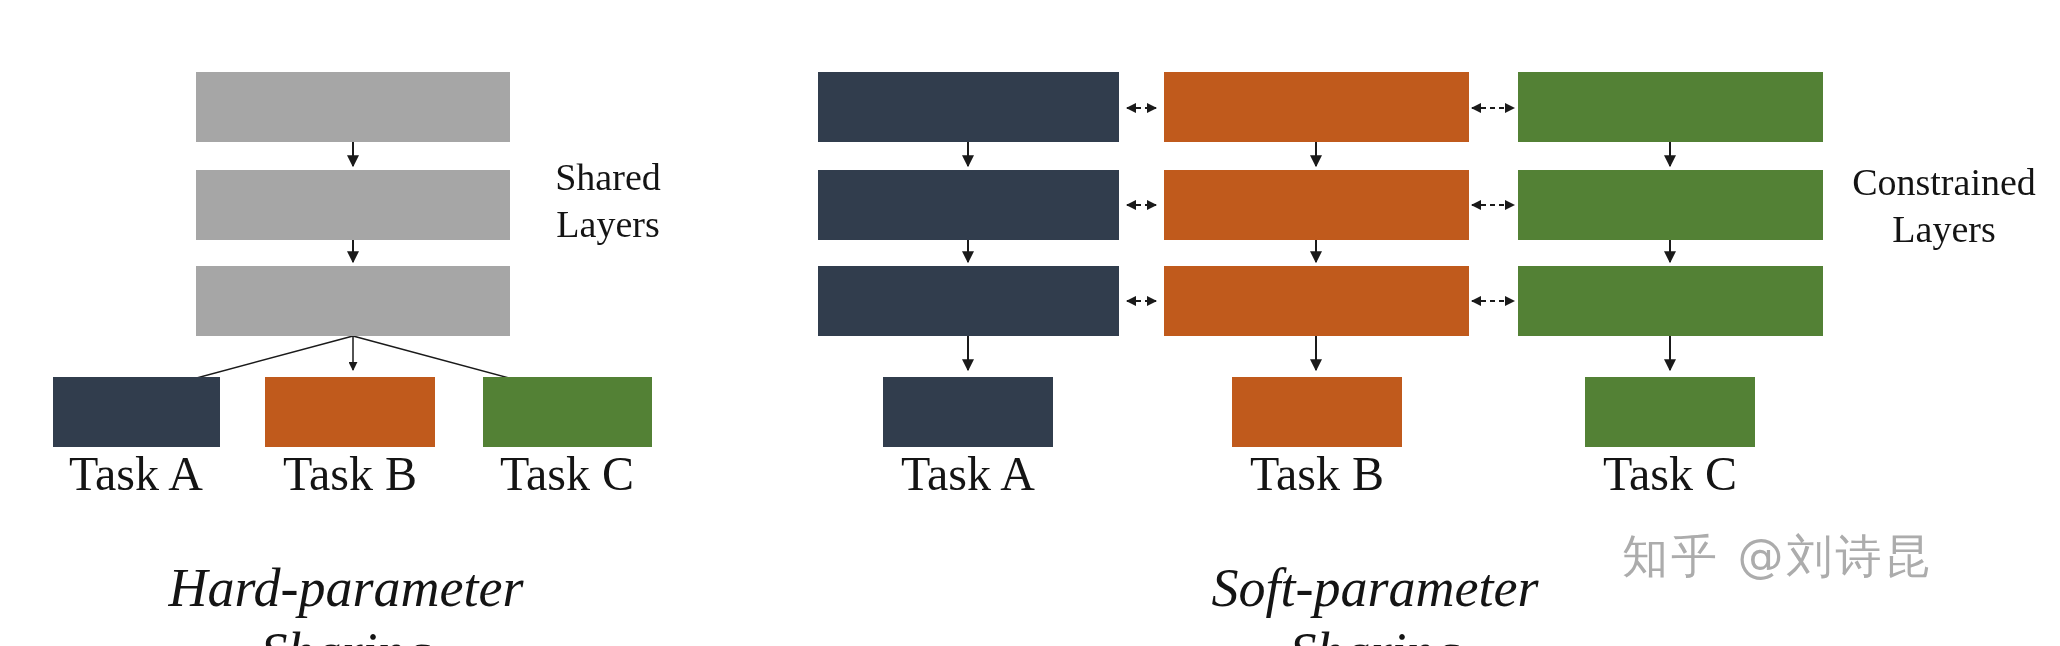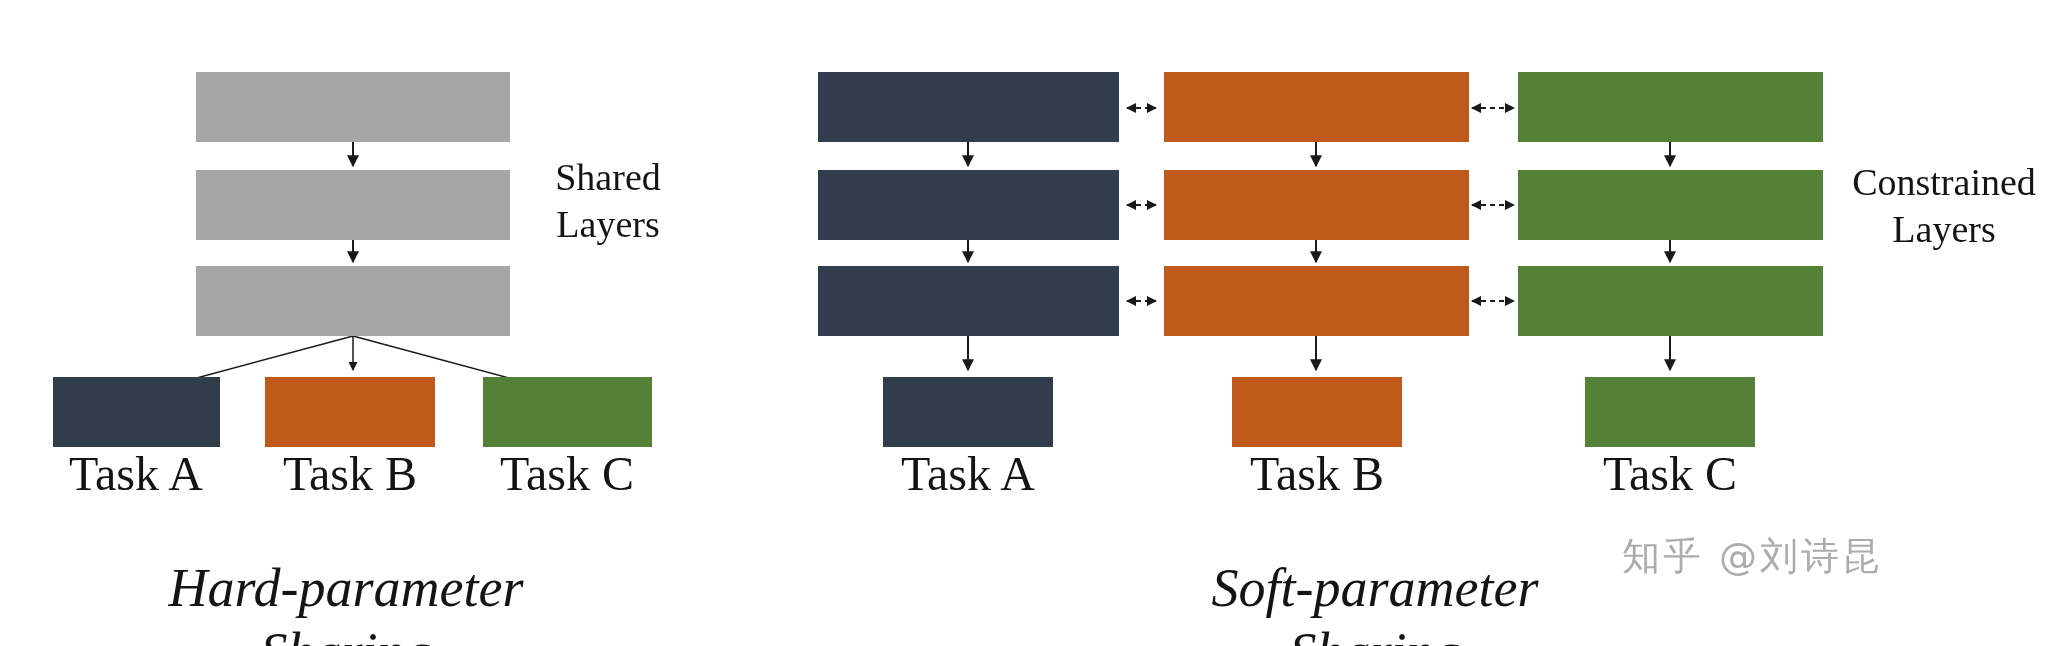--- a/index.html
+++ b/index.html
@@ -8,21 +8,21 @@
   .arrows{position:absolute;left:0;top:0;width:2060px;height:646px;}
   .box{position:absolute;}
   .gray{background:#A6A6A6;}
   .navy{background:#313D4D;}
   .orange{background:#C05A1C;}
   .green{background:#538135;}
   .label{position:absolute;text-align:center;color:#141414;}
   .task-label{font-size:48px;line-height:52px;}
   .side-label{font-size:38px;line-height:47px;}
   .title{font-style:italic;font-size:54px;line-height:64px;}
-  .watermark{position:absolute;font-family:"DejaVu Sans", sans-serif;font-size:38px;line-height:70px;
+  .watermark{position:absolute;font-family:"DejaVu Sans", sans-serif;font-size:46px;line-height:70px;
              color:#ACACAC;letter-spacing:3px;white-space:nowrap;}
 </style>
 </head>
 <body>
 
 <div class="canvas">
 
   <svg class="arrows" width="2060" height="646" viewBox="0 0 2060 646" xmlns="http://www.w3.org/2000/svg">
     <defs>
       <marker id="ah" viewBox="0 0 10 10" refX="9" refY="5" markerWidth="6" markerHeight="6" orient="auto-start-reverse">

